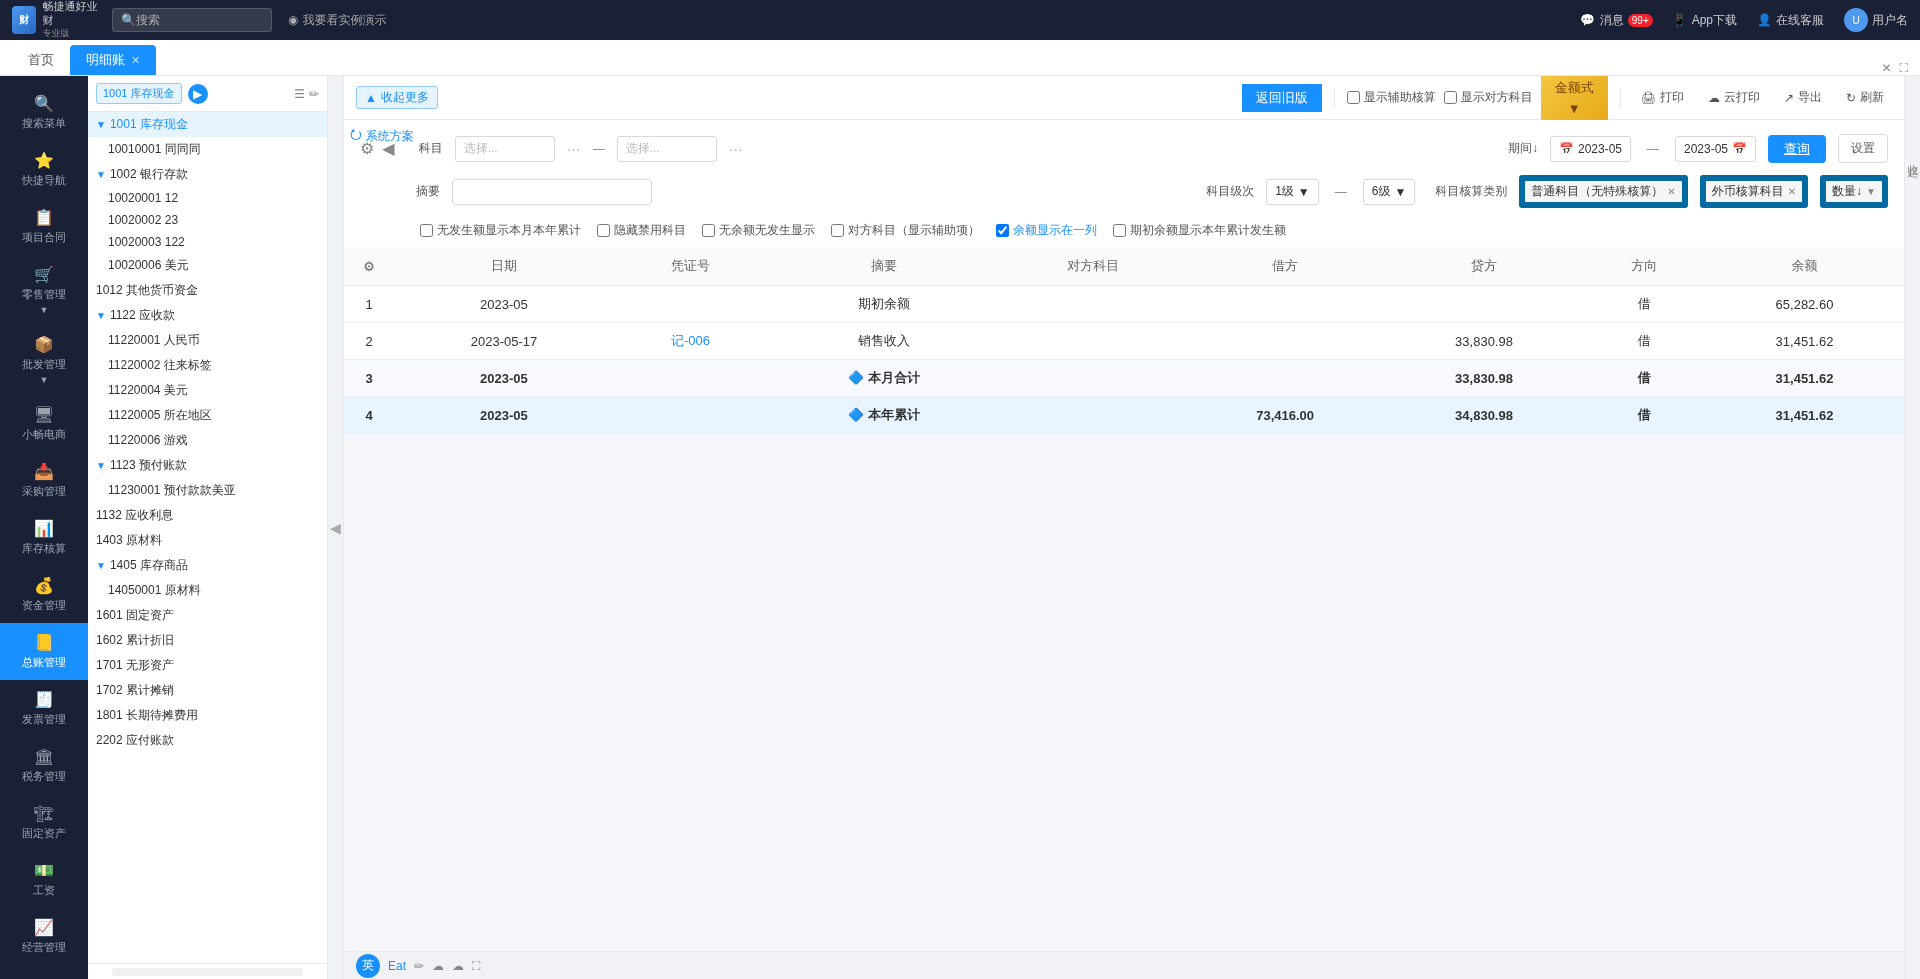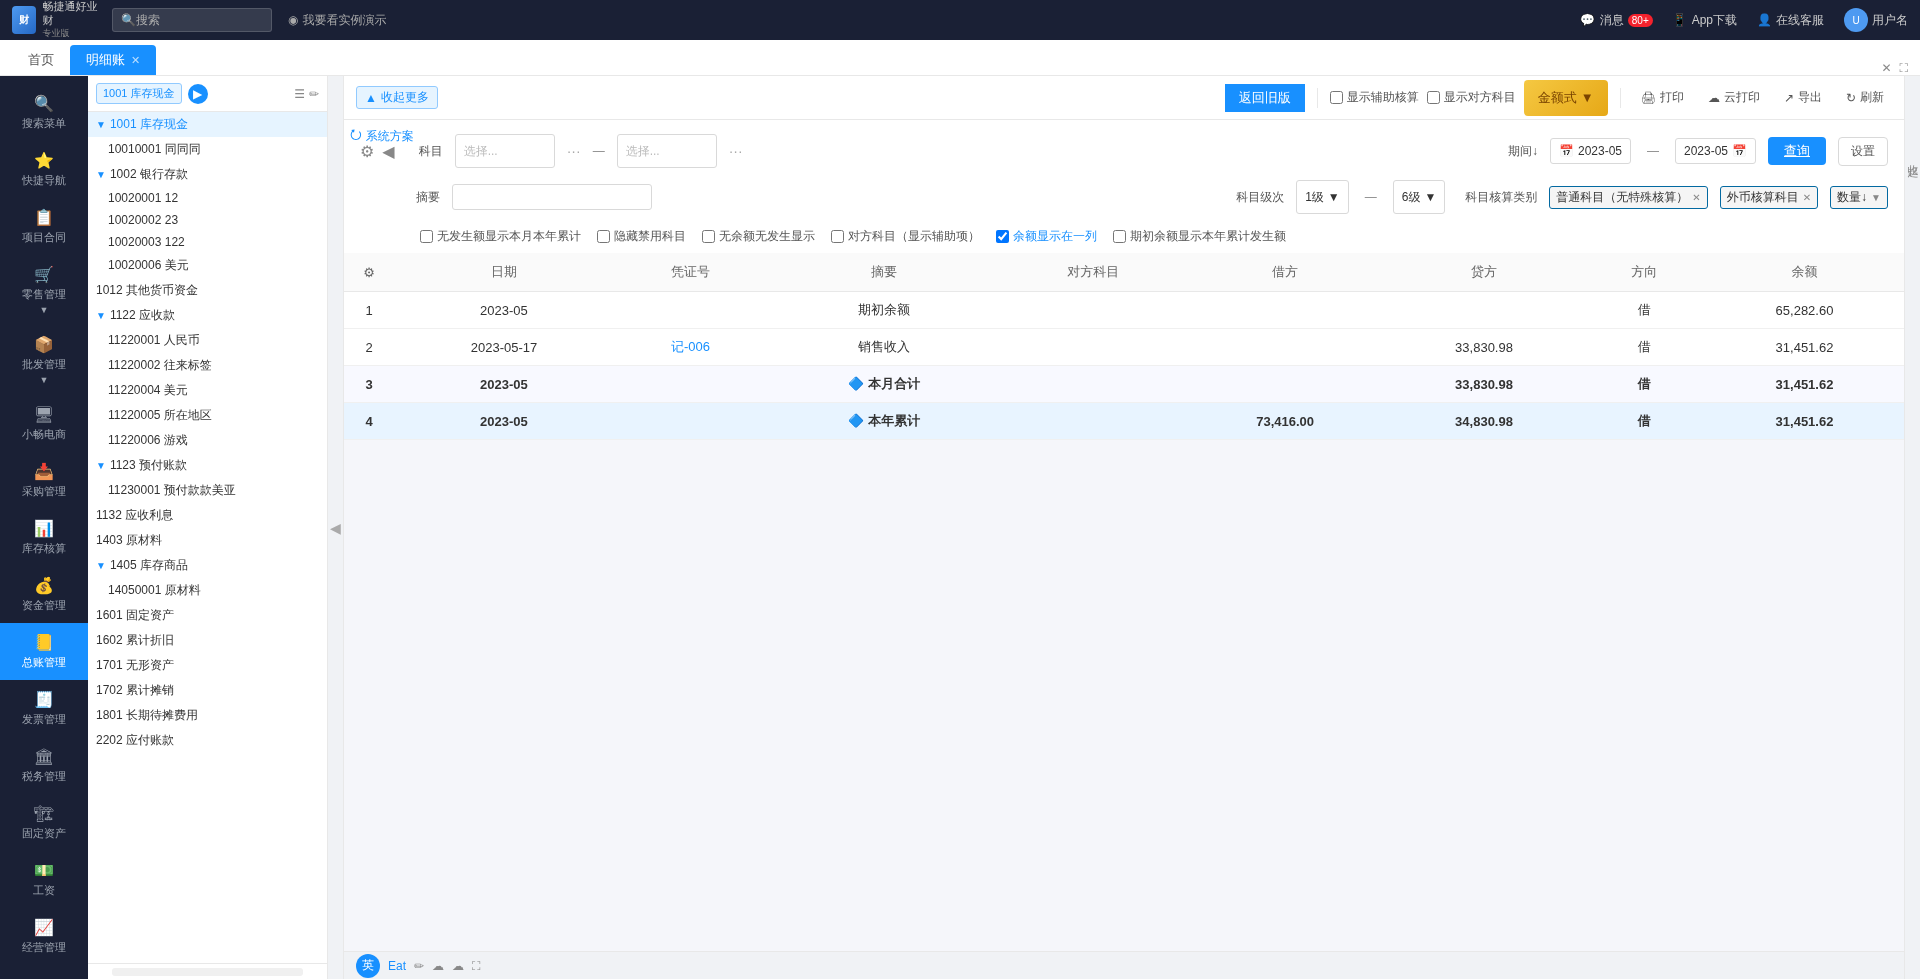--- a/index.html
+++ b/index.html
@@ -241,42 +241,42 @@
     .checkbox-item input { cursor: pointer; }
     .toolbar-sep { width: 1px; height: 20px; background: #e8e8e8; margin: 0 4px; }
     .btn-gold {
       background: linear-gradient(135deg, #f5c842, #e6a817);
       color: #7a4400;
       border: none;
       border-radius: 4px;
       padding: 9px 14px;
       font-size: 13px;
       cursor: pointer;
-      display: flex; align-items: center; gap: 4px;
+      display: flex; align-items: center; gap: 4px; flex-direction: column;
     }
     .filter-row {
       display: flex;
       align-items: center;
       gap: 12px;
       margin-bottom: 6px;
     }
     .filter-label { font-size: 12px; color: #555; white-space: nowrap; }
     .filter-input {
       border: 1px solid #d9d9d9;
       border-radius: 3px;
       height: 26px;
       padding: 0 8px;
       font-size: 12px;
       color: #333;
       min-width: 80px;
     }
     .filter-select {
       border: 1px solid #d9d9d9;
       border-radius: 3px;
-      height: 34px;
+      height: 26px;
       padding: 0 8px;
       font-size: 12px;
       color: #333;
       display: flex; align-items: center; gap: 4px;
       background: #fff;
       cursor: pointer;
     }
     .filter-dots { color: #aaa; font-size: 14px; }
     .period-input {
       border: 1px solid #d9d9d9;
@@ -304,21 +304,21 @@
       border-radius: 4px;
       padding: 5px 12px;
       font-size: 12px;
       cursor: pointer;
     }
     .tag-close-btn {
       color: #888; cursor: pointer; font-size: 10px;
     }
     .filter-tag {
       background: #f5f5f5;
-      border: 1px solid #0369a1;
+      border: 6px solid #0369a1;
       border-radius: 3px;
       padding: 2px 6px;
       font-size: 12px;
       display: flex; align-items: center; gap: 4px;
     }
     .filter-checkbox-row {
       display: flex; align-items: flex-start; gap: 16px;
       padding: 4px 0;
     }
     .filter-check {
@@ -479,21 +479,21 @@
     <span>搜索</span>
   </div>
   <div class="top-bar-demo">
     <span>◉</span>
     <span>我要看实例演示</span>
   </div>
   <div class="top-bar-right">
     <div class="top-bar-right-item">
       <span>💬</span>
       <span>消息</span>
-      <span class="badge">80+</span>
+      <span class="badge">99+</span>
     </div>
     <div class="top-bar-right-item">
       <span>📱</span>
       <span>App下载</span>
     </div>
     <div class="top-bar-right-item">
       <span>👤</span>
       <span>在线客服</span>
     </div>
     <div class="top-bar-right-item">

